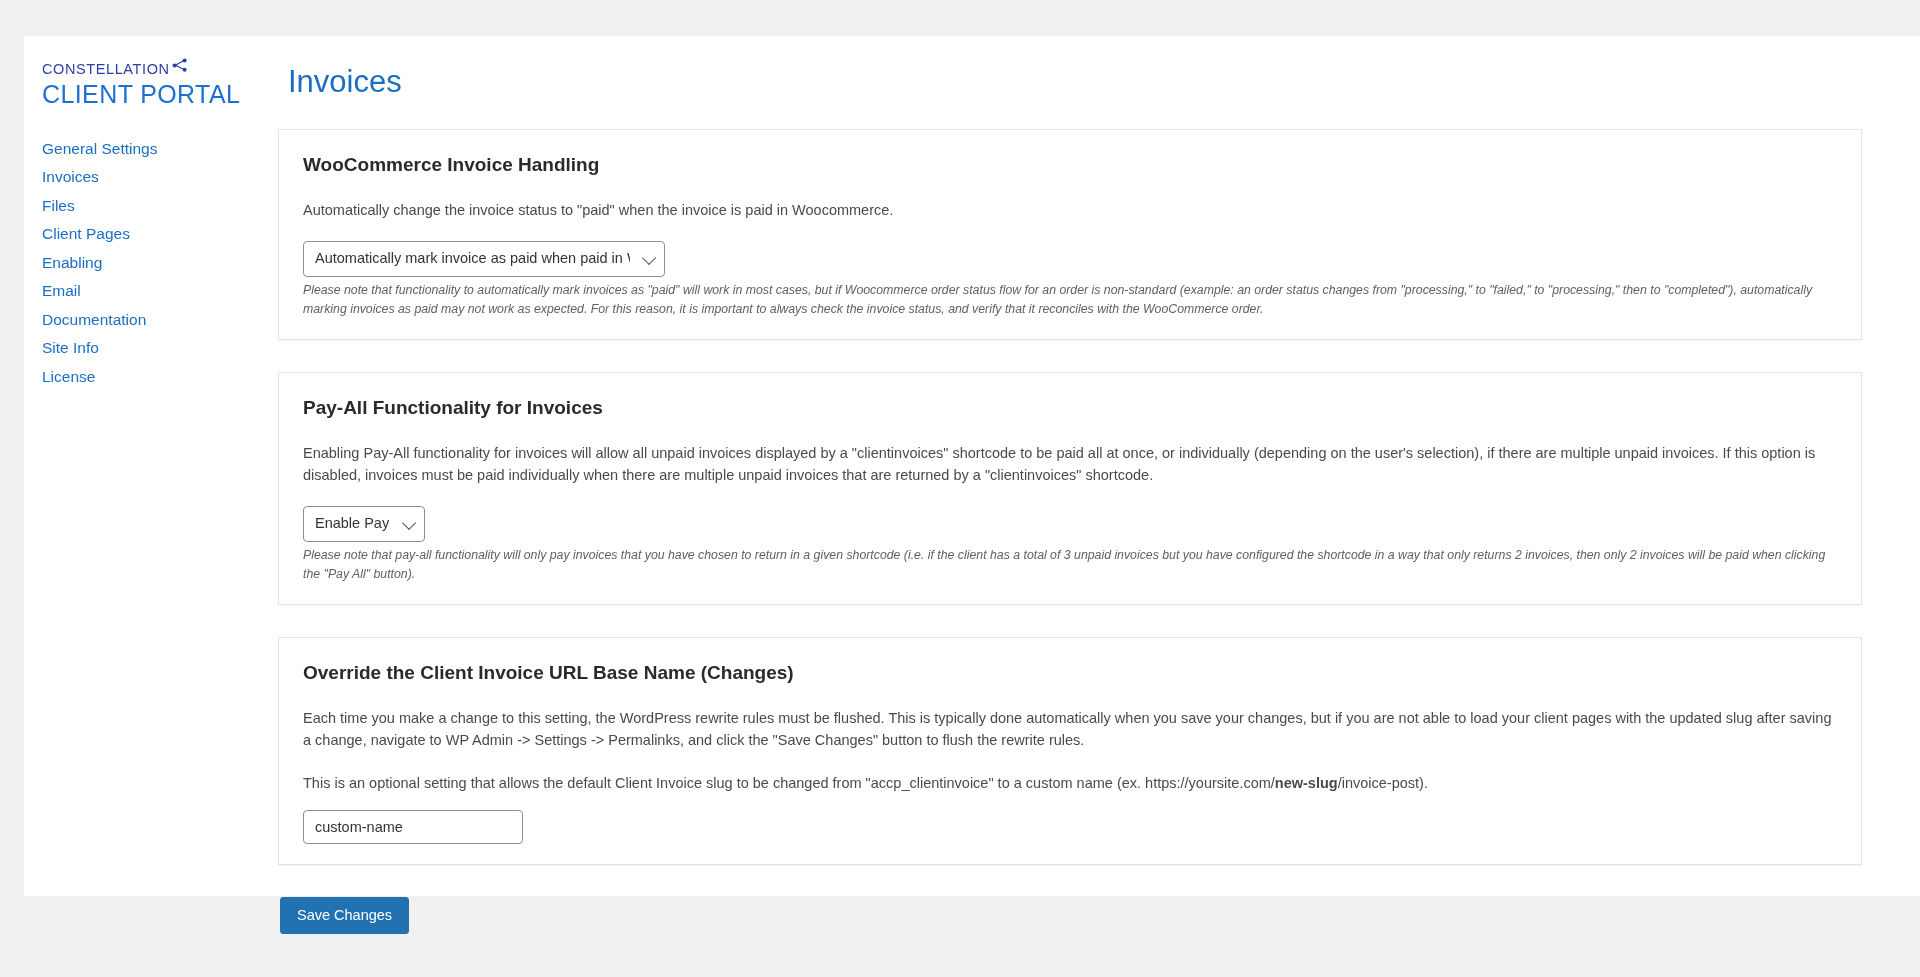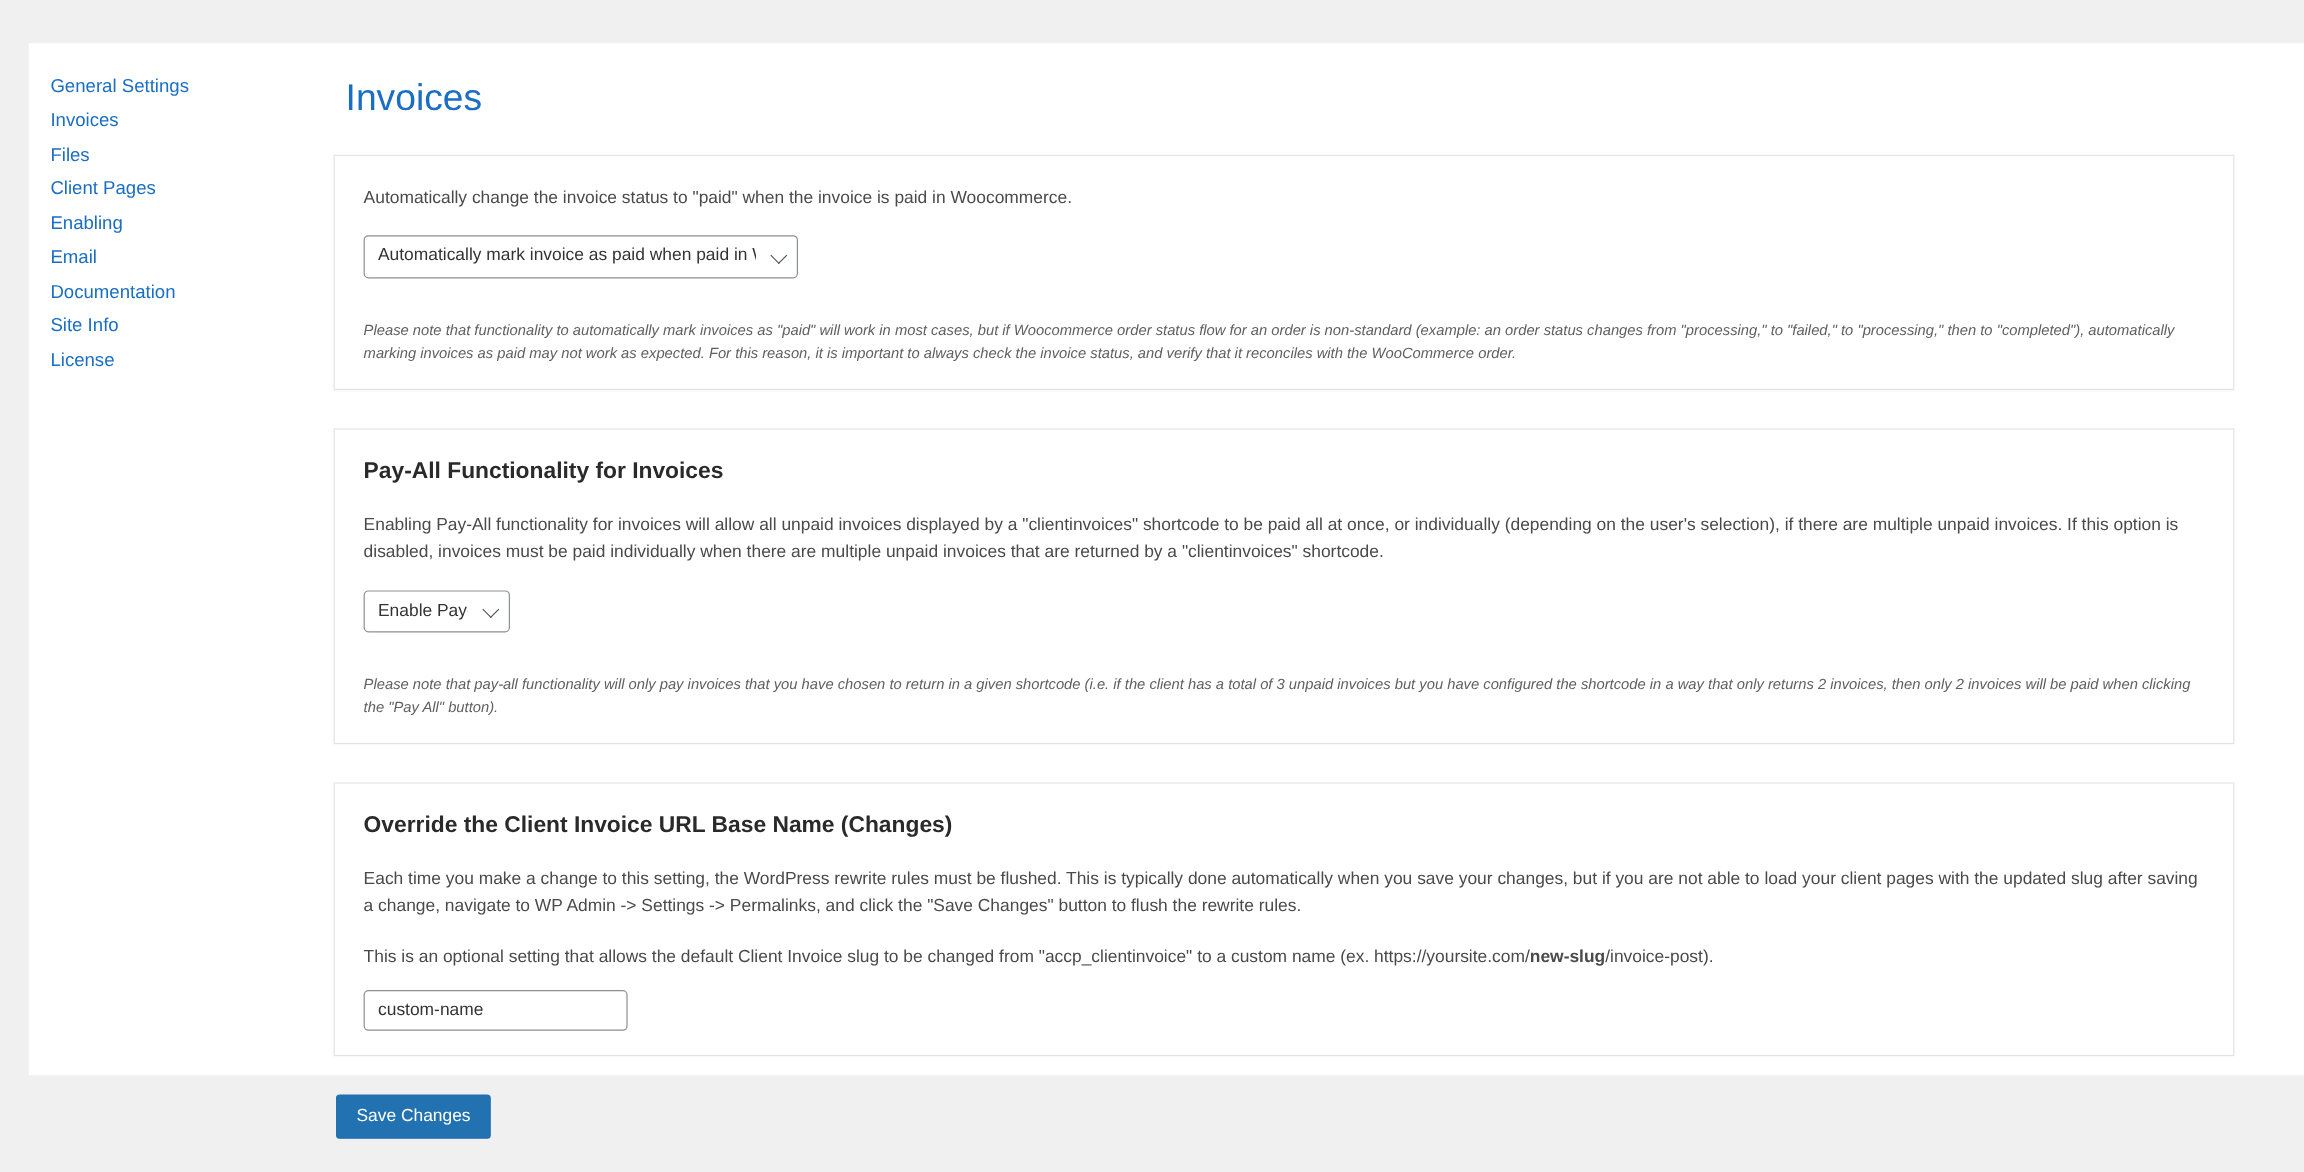--- a/index.html
+++ b/index.html
@@ -88,21 +88,21 @@
     color: #4a4a4a;
     margin: 0 0 20px 0;
     line-height: 1.55;
   }
   .card p.desc.tight { margin-bottom: 16px; }
   .note {
     font-size: 12.3px;
     font-style: italic;
     color: #606060;
     line-height: 1.55;
-    margin: 34px 0 0 0;
+    margin: 4px 0 0 0;
   }
 
   
   .select-wrap {
     position: relative;
     display: inline-block;
   }
   select.ui-select {
     -webkit-appearance: none;
     appearance: none;
@@ -153,20 +153,35 @@
   }
   .bold { font-weight: bold; }
 </style>
 </head>
 <body>
 
 <div id="app">
 
   <aside class="sidebar">
 
+    <div class="logo">
+      <div class="logo-top">
+        <span>CONSTELLATION</span>
+        <span class="logo-mark">
+          <svg width="16" height="15" viewBox="0 0 16 15" aria-hidden="true">
+            <line x1="12.2" y1="2.6" x2="3.2" y2="7.3" stroke="#2b3ea8" stroke-width="1.1"></line>
+            <line x1="3.2" y1="7.3" x2="12.2" y2="11.6" stroke="#2b3ea8" stroke-width="1.1"></line>
+            <circle cx="12.6" cy="2.4" r="2.0" fill="#2b3ea8"></circle>
+            <circle cx="2.6" cy="7.4" r="2.0" fill="#2b3ea8"></circle>
+            <circle cx="12.6" cy="11.8" r="2.0" fill="#2b3ea8"></circle>
+          </svg>
+        </span>
+      </div>
+      <div class="logo-bottom">CLIENT PORTAL</div>
+    </div>
 
     <nav class="nav">
       <a class="nav-item" href="#">General Settings</a>
       <a class="nav-item" href="#">Invoices</a>
       <a class="nav-item" href="#">Files</a>
       <a class="nav-item" href="#">Client Pages</a>
       <a class="nav-item" href="#">Enabling</a>
       <a class="nav-item" href="#">Email</a>
       <a class="nav-item" href="#">Documentation</a>
       <a class="nav-item" href="#">Site Info</a>
@@ -174,20 +189,21 @@
     </nav>
 
   </aside>
 
   <main class="main">
 
     <h1 class="page-title">Invoices</h1>
 
     
     <section class="card">
+      <h2>WooCommerce Invoice Handling</h2>
       <p class="desc">Automatically change the invoice status to "paid" when the invoice is paid in Woocommerce.</p>
       <div class="select-wrap">
         <select class="ui-select" style="width:362px">
           <option>Automatically mark invoice as paid when paid in WooComm</option>
         </select>
         <span class="chev"></span>
       </div>
       <p class="note">Please note that functionality to automatically mark invoices as "paid" will work in most cases, but if Woocommerce order status flow for an order is non-standard (example: an order status changes from "processing," to "failed," to "processing," then to "completed"), automatically marking invoices as paid may not work as expected. For this reason, it is important to always check the invoice status, and verify that it reconciles with the WooCommerce order.</p>
     </section>
 

